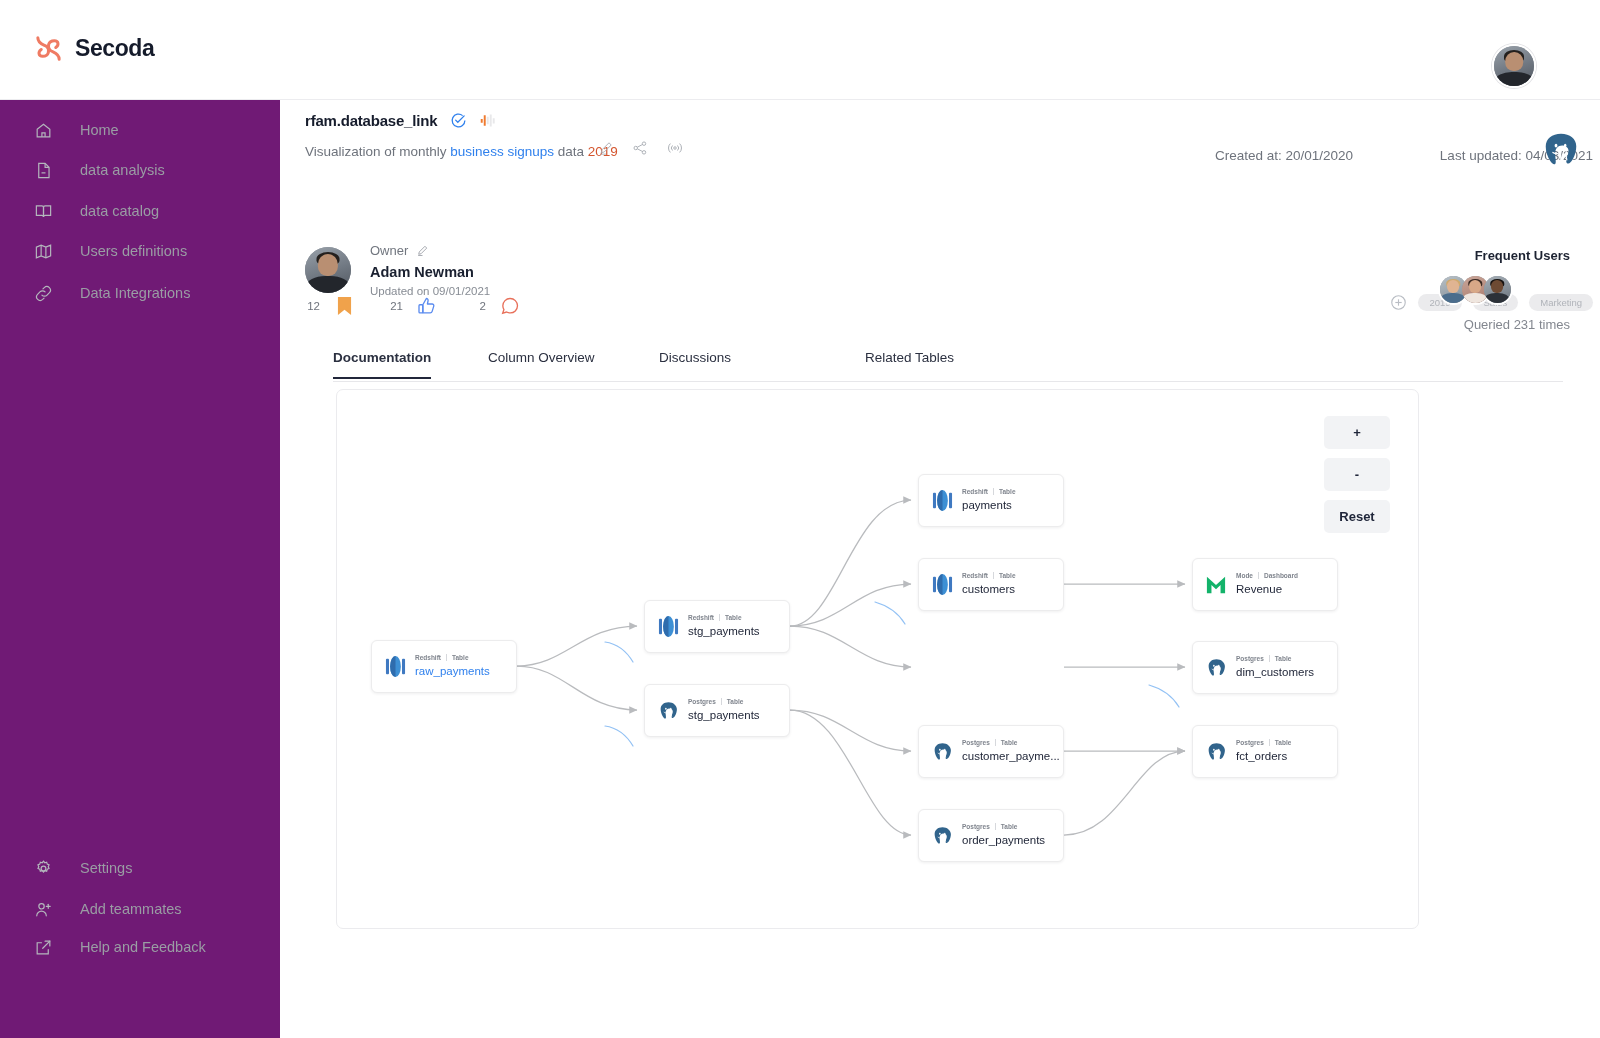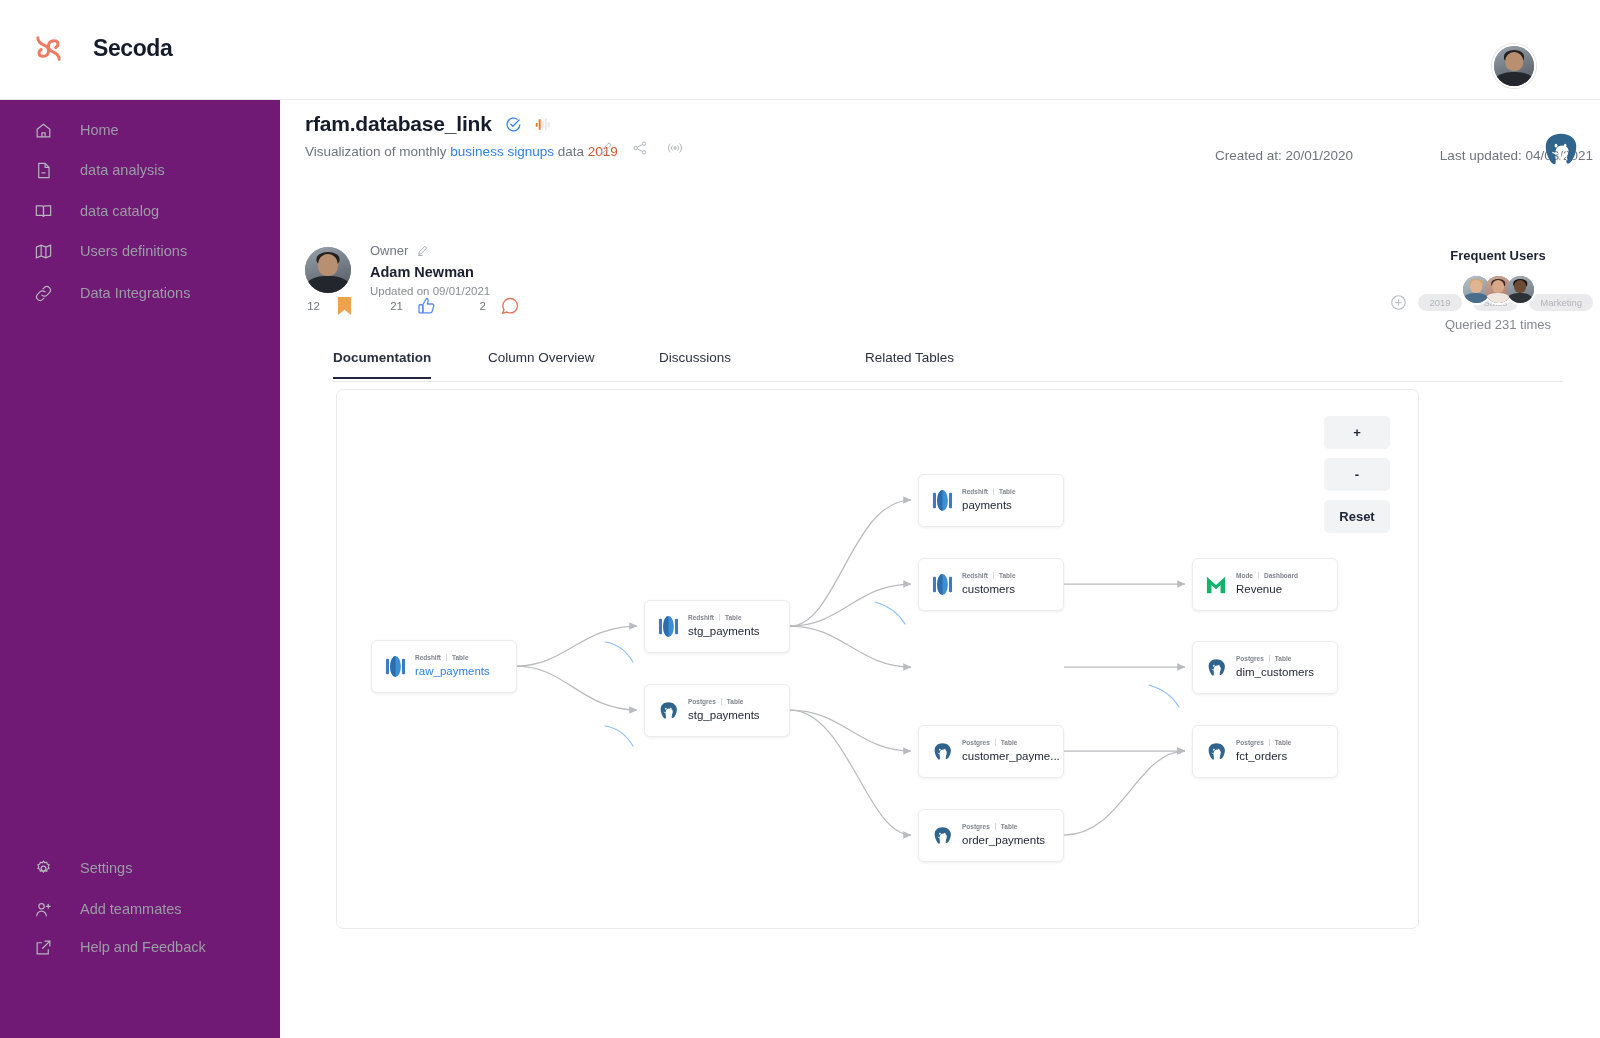--- a/index.html
+++ b/index.html
@@ -9,21 +9,21 @@
     background: #ffffff;
     color: #1b2130;
     overflow: hidden;
   }
 
   
   .topbar {
     position: absolute; left: 0; top: 0; width: 1600px; height: 100px;
     background: #fff; border-bottom: 1px solid #ececef;
   }
-  .logo-wrap { position: absolute; left: 33px; top: 33px; display: flex; align-items: center; gap: 29px; }
+  .logo-wrap { position: absolute; left: 33px; top: 33px; display: flex; align-items: center; gap: 11px; }
   .logo-mark { width: 31px; height: 31px; }
   .logo-text { font-size: 23px; font-weight: bold; letter-spacing: -0.4px; color: #151b2b; }
   .topbar-avatar {
     position: absolute; right: 64px; top: 44px;
     width: 44px; height: 44px; border-radius: 50%;
     overflow: hidden; border: 2px solid #fff; box-shadow: 0 0 0 1px #e3e3e6;
   }
 
   
   .av { position: relative; width: 100%; height: 100%; overflow: hidden; background: #8a9099; }
@@ -64,21 +64,21 @@
     position: absolute; left: 0; width: 280px; height: 40px;
     display: flex; align-items: center; cursor: pointer;
   }
   .nav-icon { width: 26px; margin-left: 30px; display: flex; align-items: center; justify-content: center; color: #b4b7bd; }
   .nav-label { margin-left: 24px; font-size: 14.5px; color: #9a9da4; }
 
   
   .main { position: absolute; left: 280px; top: 100px; width: 1320px; height: 938px; background: #fff; }
 
   .page-title-row { position: absolute; left: 25px; top: 12px; display: flex; align-items: center; gap: 13px; }
-  .page-title { font-size: 21px; font-weight: bold; color: #161c2c; letter-spacing: -0.2px; }
+  .page-title { font-size: 15px; font-weight: bold; color: #161c2c; letter-spacing: -0.2px; }
 
   .subtitle { position: absolute; left: 25px; top: 44px; font-size: 13.5px; color: #6e737c; }
   .subtitle .lnk { color: #2f80ed; }
   .subtitle .yr { color: #d4552e; }
   .subtitle-icons { position: absolute; left: 318px; top: 40px; display: flex; align-items: center; gap: 18px; color: #a9adb4; }
 
   .dates { position: absolute; top: 48px; font-size: 13.5px; color: #6e737c; text-align: right; }
   .dates.created { right: 247px; }
   .dates.updated { right: 7px; }
   .pg-logo { position: absolute; right: 18px; top: 30px; width: 42px; height: 42px; }
@@ -95,21 +95,21 @@
     display: flex; align-items: center;
   }
 
   .owner-block { position: absolute; left: 25px; top: 143px; display: flex; gap: 19px; }
   .owner-avatar { width: 46px; height: 46px; border-radius: 50%; overflow: hidden; margin-top: 4px; }
   .owner-row1 { display: flex; align-items: center; gap: 8px; }
   .owner-kicker { font-size: 13px; color: #71767f; }
   .owner-name { font-size: 14.5px; font-weight: bold; color: #1a2030; margin-top: 6px; }
   .owner-upd { font-size: 11.5px; color: #878c94; margin-top: 5px; }
 
-  .freq { position: absolute; right: 7px; top: 148px; width: 190px; text-align: center; }
+  .freq { position: absolute; right: 30px; top: 148px; width: 190px; text-align: right; }
   .freq-title { font-size: 13px; font-weight: bold; color: #1d2332; }
   .freq-avs { margin-top: 11px; display: flex; justify-content: center; }
   .freq-av { width: 31px; height: 31px; border-radius: 50%; overflow: hidden; border: 2px solid #fff; margin-left: -9px; }
   .freq-av:first-child { margin-left: 0; }
   .freq-q { margin-top: 12px; font-size: 13px; color: #83878f; }
 
   .tabs { position: absolute; left: 53px; top: 250px; width: 1230px; height: 32px; border-bottom: 1px solid #e7e7ea; }
   .tab { position: absolute; top: 0; font-size: 13.5px; color: #2b3040; padding-bottom: 12px; cursor: pointer; }
   .tab.active { font-weight: bold; border-bottom: 2px solid #21263a; }
 

